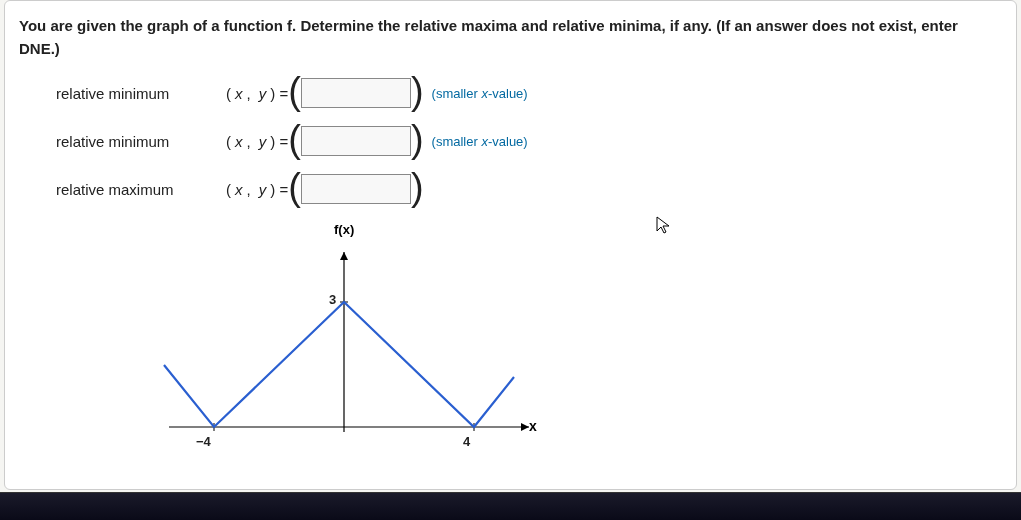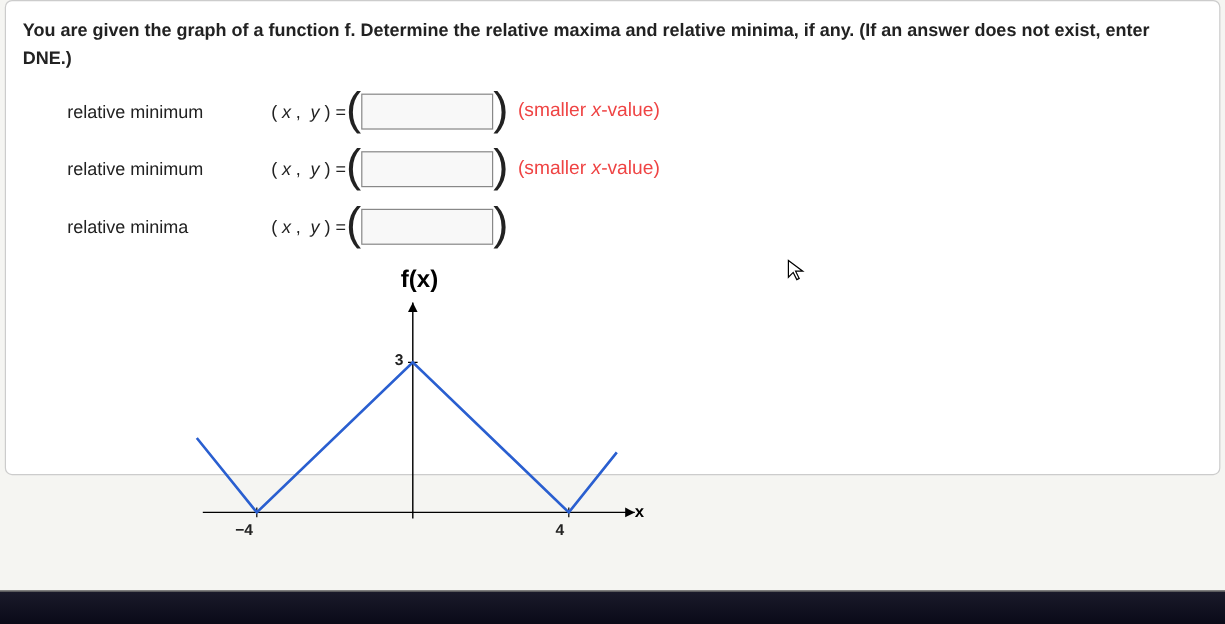--- a/index.html
+++ b/index.html
@@ -10,21 +10,21 @@
       height: 520px;
       position: relative;
       overflow: hidden;
     }
     .page {
       background: #fff;
       border: 1px solid #ccc;
       border-radius: 6px;
       margin: 0 4px;
       padding: 14px 14px 0 14px;
-      height: 396px;
+      height: 490px;
       position: relative;
     }
     .prompt {
       font-size: 15px;
       font-weight: bold;
       color: #222;
       margin-bottom: 18px;
       line-height: 1.5;
     }
     .row {
@@ -57,37 +57,37 @@
     .answer-input {
       width: 110px;
       height: 30px;
       border: 1px solid #888;
       background: #f8f8f8;
       padding: 3px 6px;
       font-size: 14px;
     }
     .qualifier {
       margin-left: 8px;
-      font-size: 16px;
-      color: #ef4444;
+      font-size: 13px;
+      color: #0369a1;
     }
     .qualifier .var { font-style: italic; }
     .graph-area {
       position: relative;
       margin-left: 140px;
       margin-top: 10px;
       width: 420px;
       height: 260px;
     }
     .fx-label {
       position: absolute;
       left: 175px;
       top: 0;
       font-weight: bold;
-      font-size: 20px;
+      font-size: 13px;
     }
     .x-label {
       position: absolute;
       left: 370px;
       top: 196px;
       font-weight: bold;
       font-size: 14px;
     }
     .tick-label {
       position: absolute;
@@ -145,21 +145,21 @@
     </div>
     <span class="paren">(</span>
     <input class="answer-input" type="text" style="">
     <span class="paren">)</span>
     <span class="qualifier">
       <span>(smaller </span><span class="var">x</span><span>-value)</span>
     </span>
   </div>
 
   <div class="row">
-    <div class="row-label">relative minima</div>
+    <div class="row-label">relative maximum</div>
     <div class="xy">
       (<span class="var">x</span>,&nbsp;<span class="var">y</span>)&nbsp;=
     </div>
     <span class="paren">(</span>
     <input class="answer-input" type="text" style="">
     <span class="paren">)</span>
   </div>
 
   <div class="graph-area">
     <div class="fx-label">f(x)</div>

